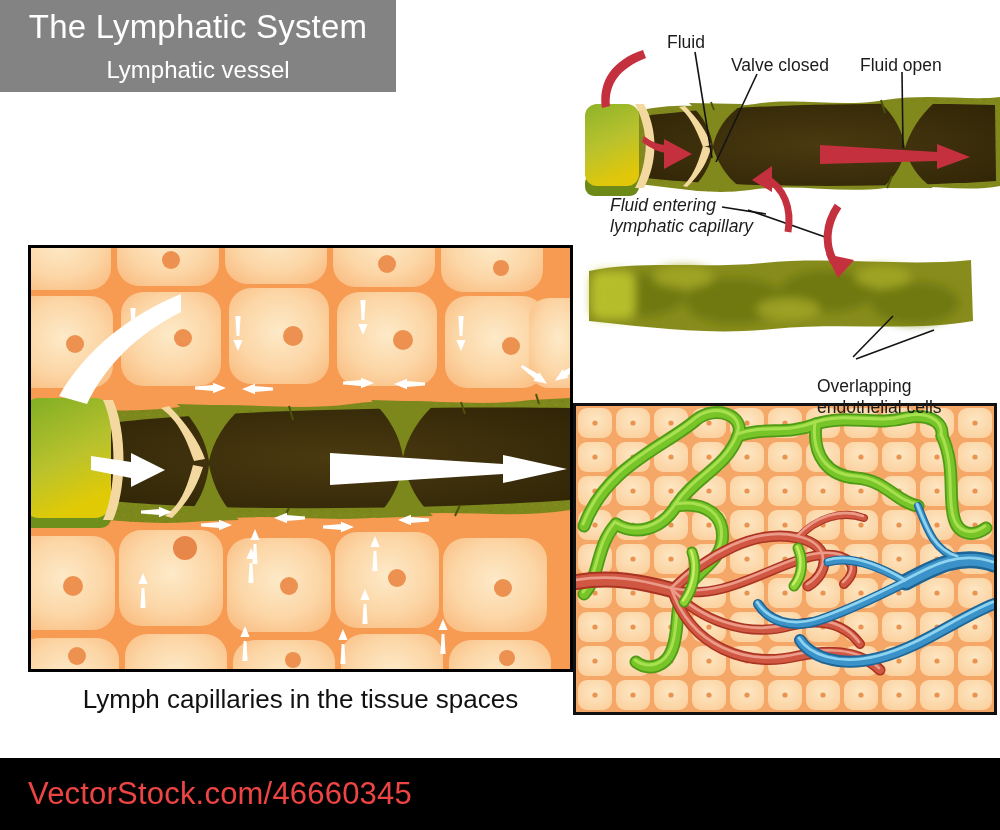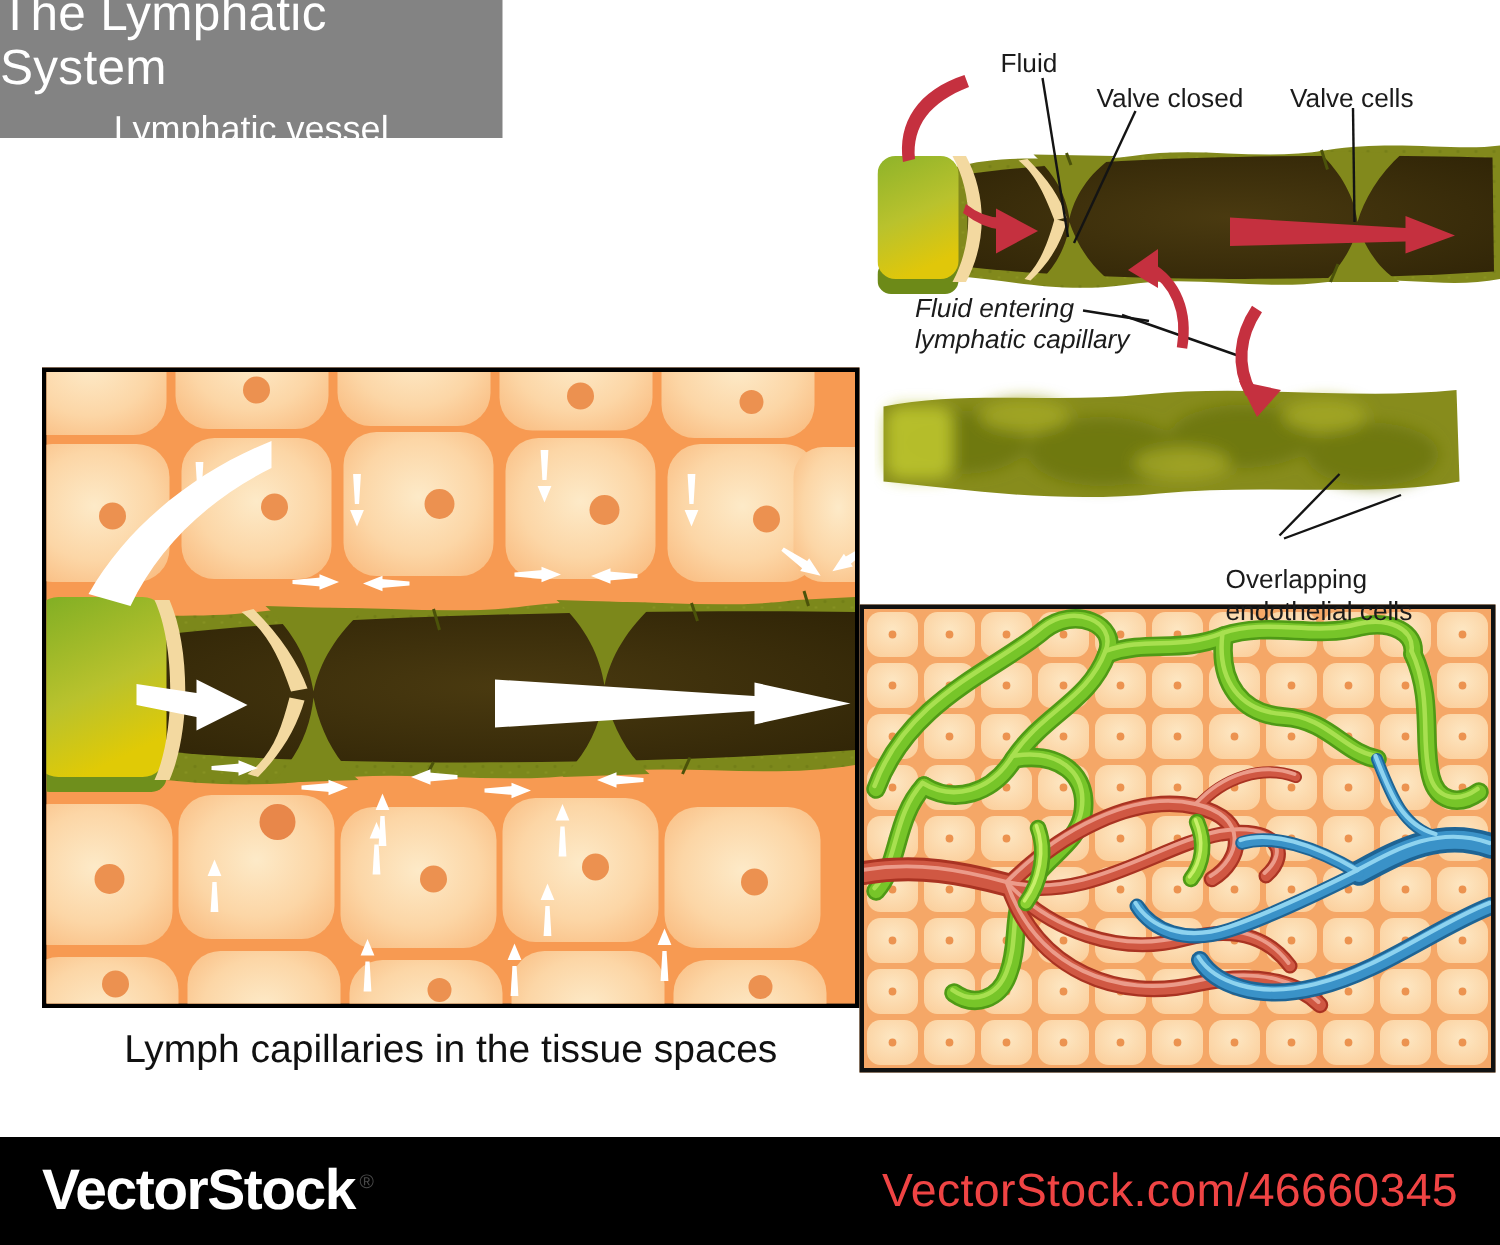--- a/index.html
+++ b/index.html
@@ -1,20 +1,20 @@
 <!DOCTYPE html>
 <html><head>
 <meta charset="utf-8">
 <style>
   html,body{margin:0;padding:0;background:#fff;}
   #canvas{position:relative;width:1000px;height:830px;background:#ffffff;overflow:hidden;
           font-family:"Liberation Sans", sans-serif;}
   .abs{position:absolute;}
   
-  #title-box{left:0;top:73;width:335px;height:92px;background:#838383;color:#fff;
+  #title-box{left:0;top:73;width:396px;height:92px;background:#838383;color:#fff;
              display:flex;flex-direction:column;align-items:center;justify-content:center;z-index:5;}
   #title-box .t1{font-size:33px;line-height:1.08;letter-spacing:.2px;}
   #title-box .t2{font-size:24px;line-height:1.1;margin-top:12px;}
   
   .ann{color:#1b1b1b;font-size:17.5px;line-height:21px;z-index:40;white-space:nowrap;}
   #lbl-lymph{left:667px;top:32px;}
   #lbl-valve-closed{left:731px;top:55px;}
   #lbl-valve-open{left:860px;top:55px;}
   #lbl-fluid{left:610px;top:195px;font-style:italic;}
   #lbl-overlap{left:817px;top:376px;}
@@ -384,32 +384,29 @@
       <path d="M643,50 C612,60 598,82 602,108 L610,106 C608,84 620,68 646,58 Z"></path>
       <path d="M788,232 C792,208 784,188 766,178" stroke="#c5303f" stroke-width="7" fill="none"></path>
       <polygon points="772,166 752,180 772,192"></polygon>
       <path d="M838,206 C826,224 824,244 834,262" stroke="#c5303f" stroke-width="8" fill="none"></path>
       <polygon points="826,254 854,260 838,278"></polygon>
     </g>
   </svg>
 
   <div class="abs ann" id="lbl-lymph">Fluid</div>
   <div class="abs ann" id="lbl-valve-closed">Valve closed</div>
-  <div class="abs ann" id="lbl-valve-open">Valve cells</div>
+  <div class="abs ann" id="lbl-valve-open">Fluid open</div>
   <div class="abs ann" id="lbl-fluid">
     <div>Fluid entering</div>
     <div>lymphatic capillary</div>
   </div>
   <div class="abs ann" id="lbl-overlap">
     <div>Overlapping</div>
     <div>endothelial cells</div>
   </div>
 
   <div class="abs" id="caption">Lymph capillaries in the tissue spaces</div>
 
   <div class="abs" id="bar">
-    <div id="brand">
-      <span>VectorStock</span><sup>®</sup>
-    </div>
     <div id="bar-url">VectorStock.com/46660345</div>
   </div>
 
 </div>
 
 </body></html>

